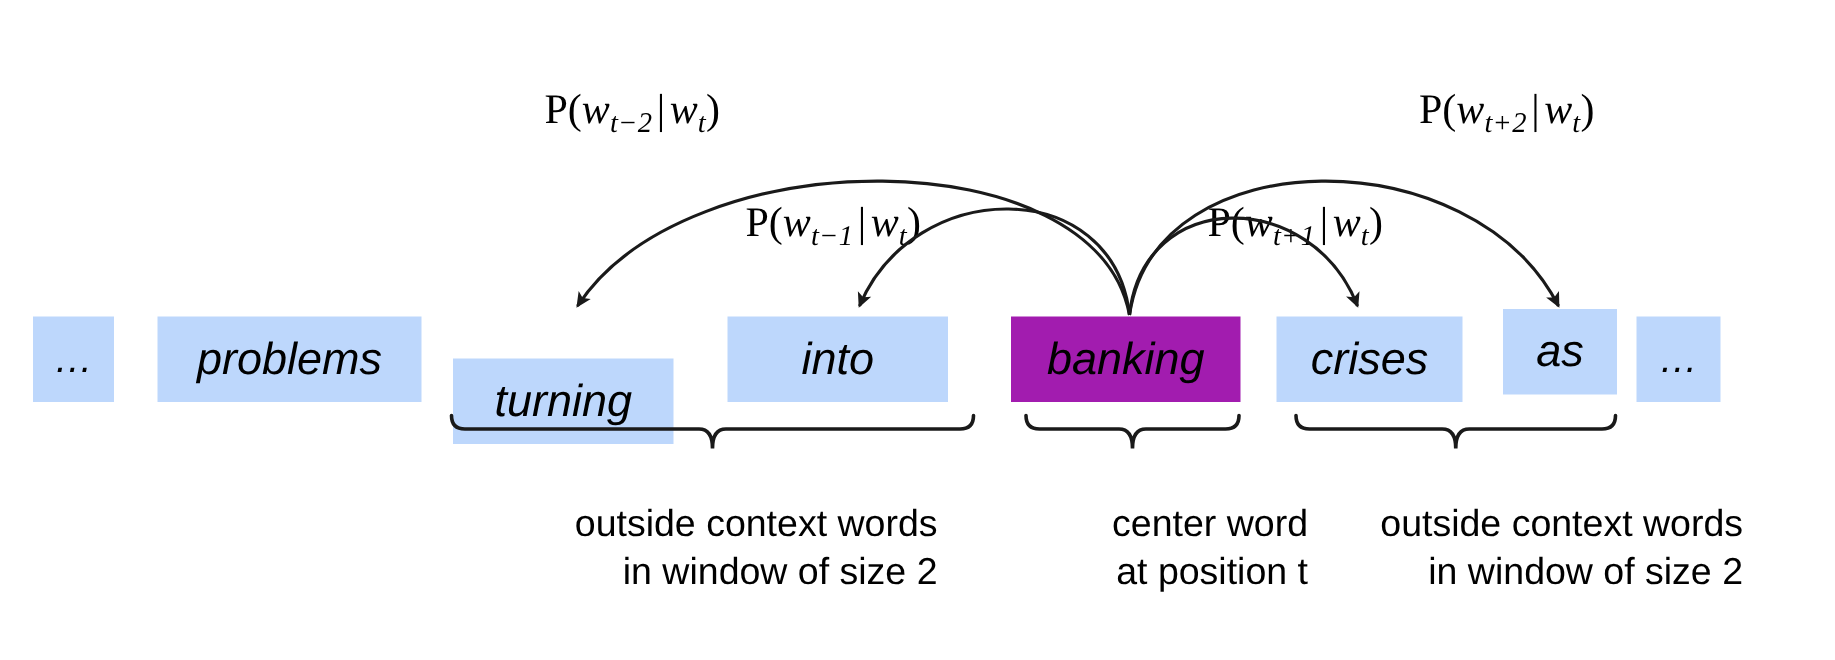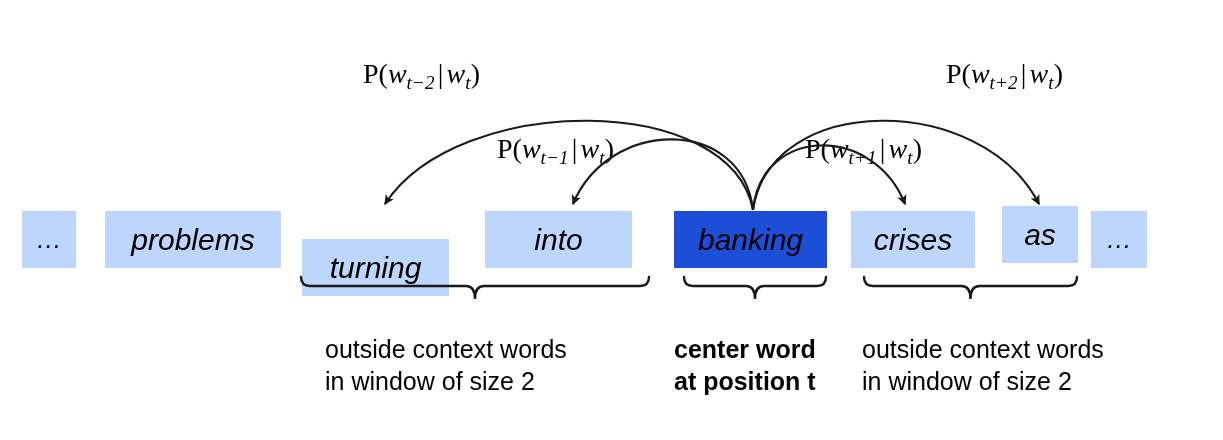--- a/index.html
+++ b/index.html
@@ -28,21 +28,21 @@
     font-family: "Liberation Sans", sans-serif;
     font-style: italic;
     font-weight: 400;
     font-size: 30px;
     color: #000000;
     letter-spacing: 0px;
     white-space: nowrap;
     box-sizing: border-box;
   }
   .wordbox.ctx   { background: #bdd7fc; }
-  .wordbox.center{ background: #1d4ed8; }
+  .wordbox.center{ background: #a21caf; }
   .wordbox.ellipsis { font-size: 26px; }
 
   
   .problabel {
     position: absolute;
     font-family: "Liberation Serif", serif;
     font-size: 28px;
     color: #000000;
     white-space: nowrap;
     line-height: 1;
@@ -60,21 +60,21 @@
     padding: 0 3px;
   }
   .problabel .paren { font-style: normal; }
 
   
   .caption {
     position: absolute;
     font-family: "Liberation Sans", sans-serif;
     font-size: 25px;
     color: #000000;
-    text-align: left;
+    text-align: right;
     line-height: 1.27;
     white-space: pre-line;
   }
 
   
   #overlay {
     position: absolute;
     left: 0;
     top: 0;
     width: 1223px;
@@ -101,21 +101,21 @@
   <div id="problabels">
       <div class="problabel" style="left: 363px; top: 60px;"><span class="paren">P(</span><i>w</i><span class="sub">t−2</span><span class="bar">|</span><i>w</i><span class="sub">t</span><span class="paren">)</span></div>
       <div class="problabel" style="left: 497px; top: 135px;"><span class="paren">P(</span><i>w</i><span class="sub">t−1</span><span class="bar">|</span><i>w</i><span class="sub">t</span><span class="paren">)</span></div>
       <div class="problabel" style="left: 805px; top: 135px;"><span class="paren">P(</span><i>w</i><span class="sub">t+1</span><span class="bar">|</span><i>w</i><span class="sub">t</span><span class="paren">)</span></div>
       <div class="problabel" style="left: 946px; top: 60px;"><span class="paren">P(</span><i>w</i><span class="sub">t+2</span><span class="bar">|</span><i>w</i><span class="sub">t</span><span class="paren">)</span></div>
     </div>
 
   <div id="captions">
       <div class="caption" style="left: 325px; top: 334px; width: 300px;">outside context words
 in window of size 2</div>
-      <div class="caption" style="left: 674px; top: 334px; width: 178px; font-weight: bold;">center word
+      <div class="caption" style="left: 694px; top: 334px; width: 178px;">center word
 at position t</div>
       <div class="caption" style="left: 862px; top: 334px; width: 300px;">outside context words
 in window of size 2</div>
     </div>
 
   <svg id="overlay" viewBox="0 0 1223 440">
     <defs>
       <marker id="ah" viewBox="0 0 10 10" refX="8.4" refY="5" markerWidth="5.2" markerHeight="5.2" orient="auto-start-reverse">
         <path d="M 0.4 0.6 L 9.6 5 L 0.4 9.4 L 2.6 5 Z" fill="#1a1a1a"></path>
       </marker>

